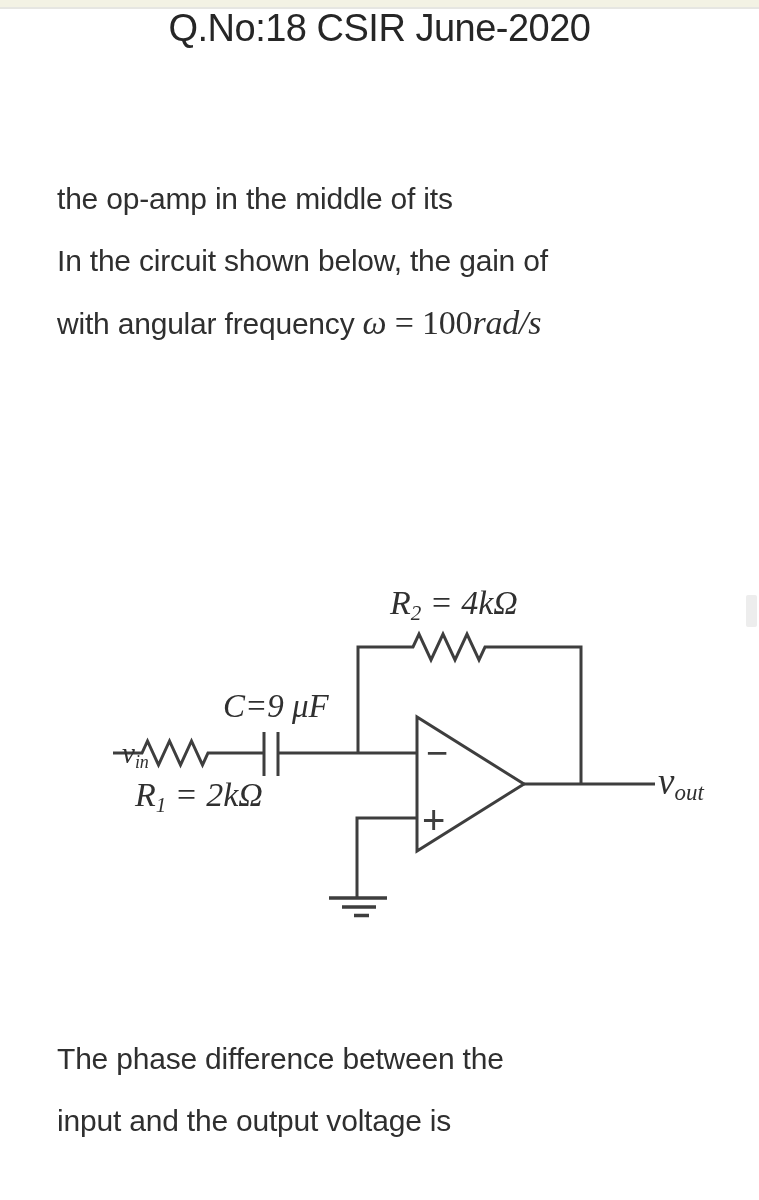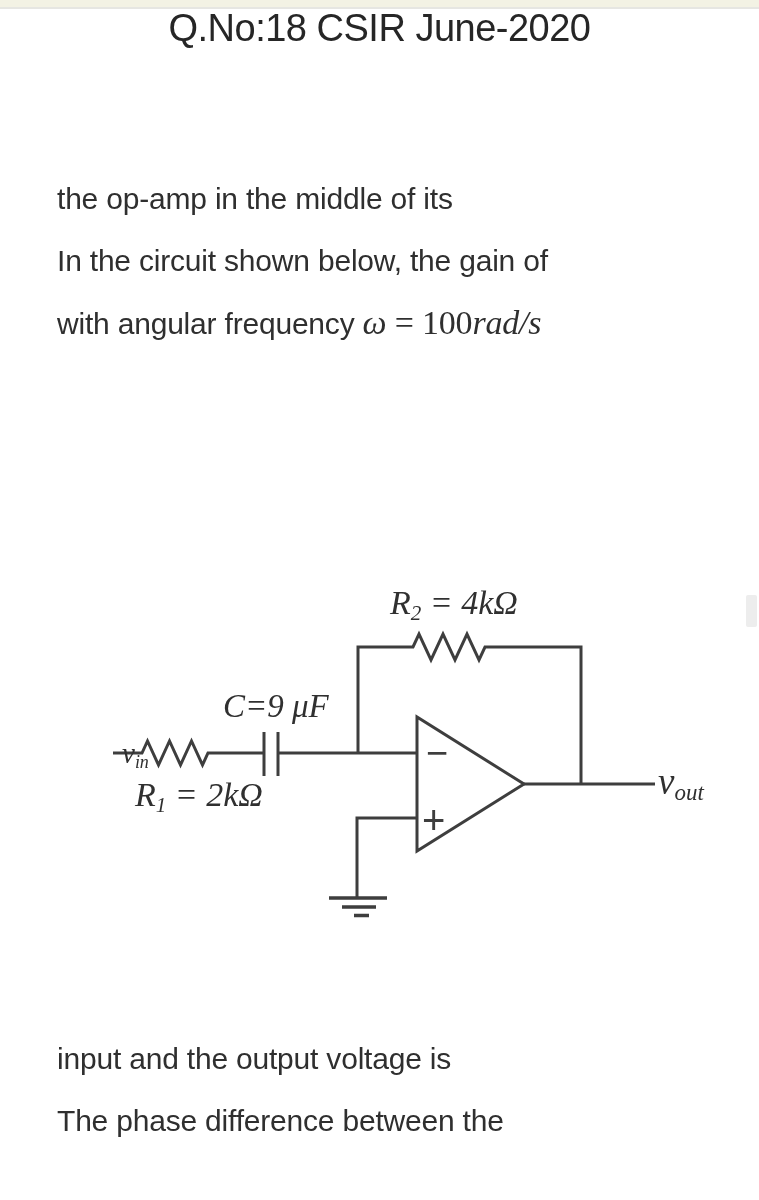--- a/index.html
+++ b/index.html
@@ -139,20 +139,20 @@
 
   <span class="clabel lbl-vout"><span>v</span><sub>out</sub></span>
 
   <span class="opamp-sign sign-minus">−</span>
   <span class="opamp-sign sign-plus">+</span>
 
 </div>
 
 <div class="para para2">
   <div class="line">
-    <span>input and the output voltage is</span>
+    <span>The phase difference between the</span>
   </div>
   <div class="line">
-    <span>The phase difference between the</span>
+    <span>input and the output voltage is</span>
   </div>
 </div>
 
 <div class="scrollbar-thumb"></div>
 
 </body></html>

